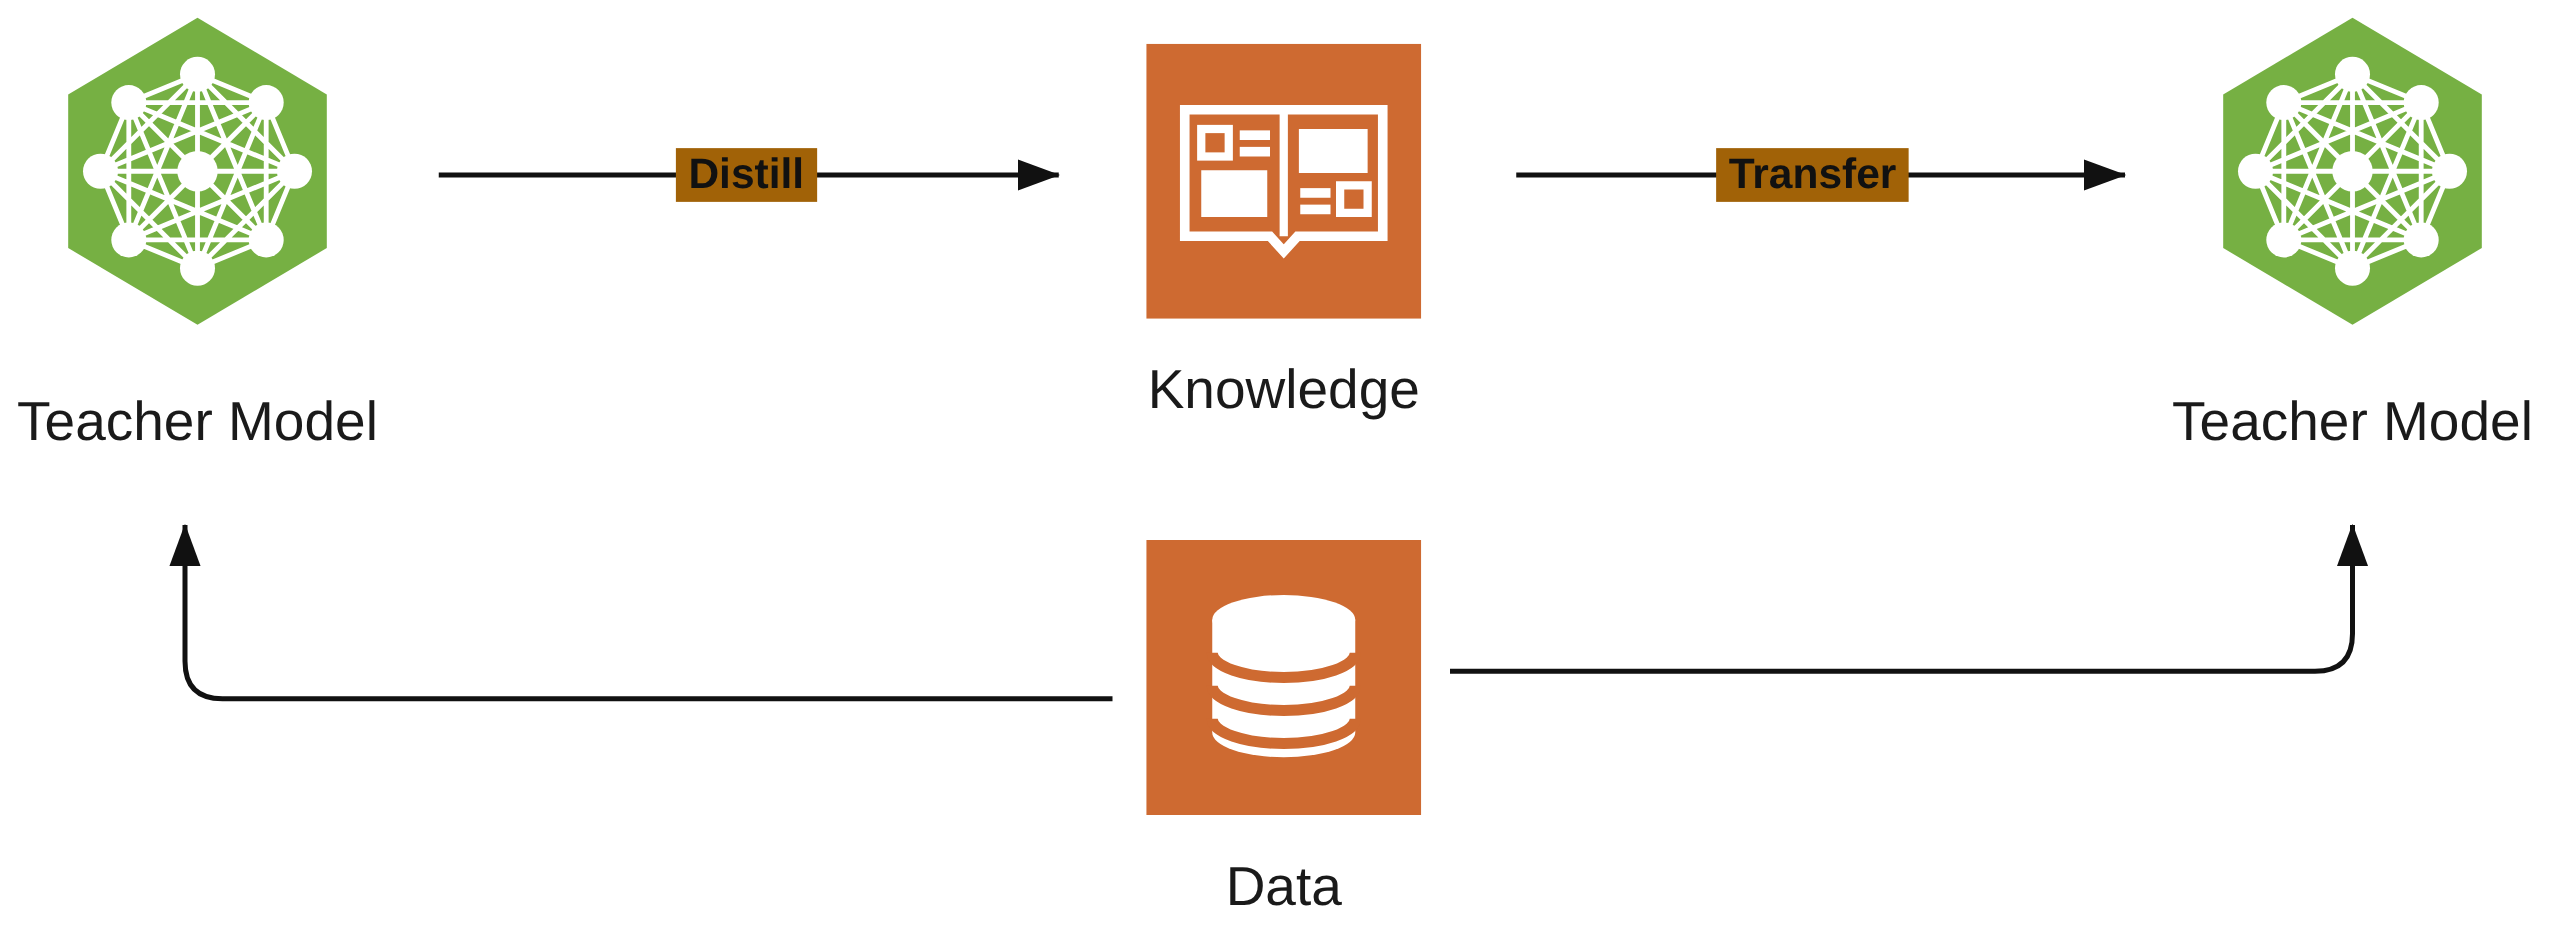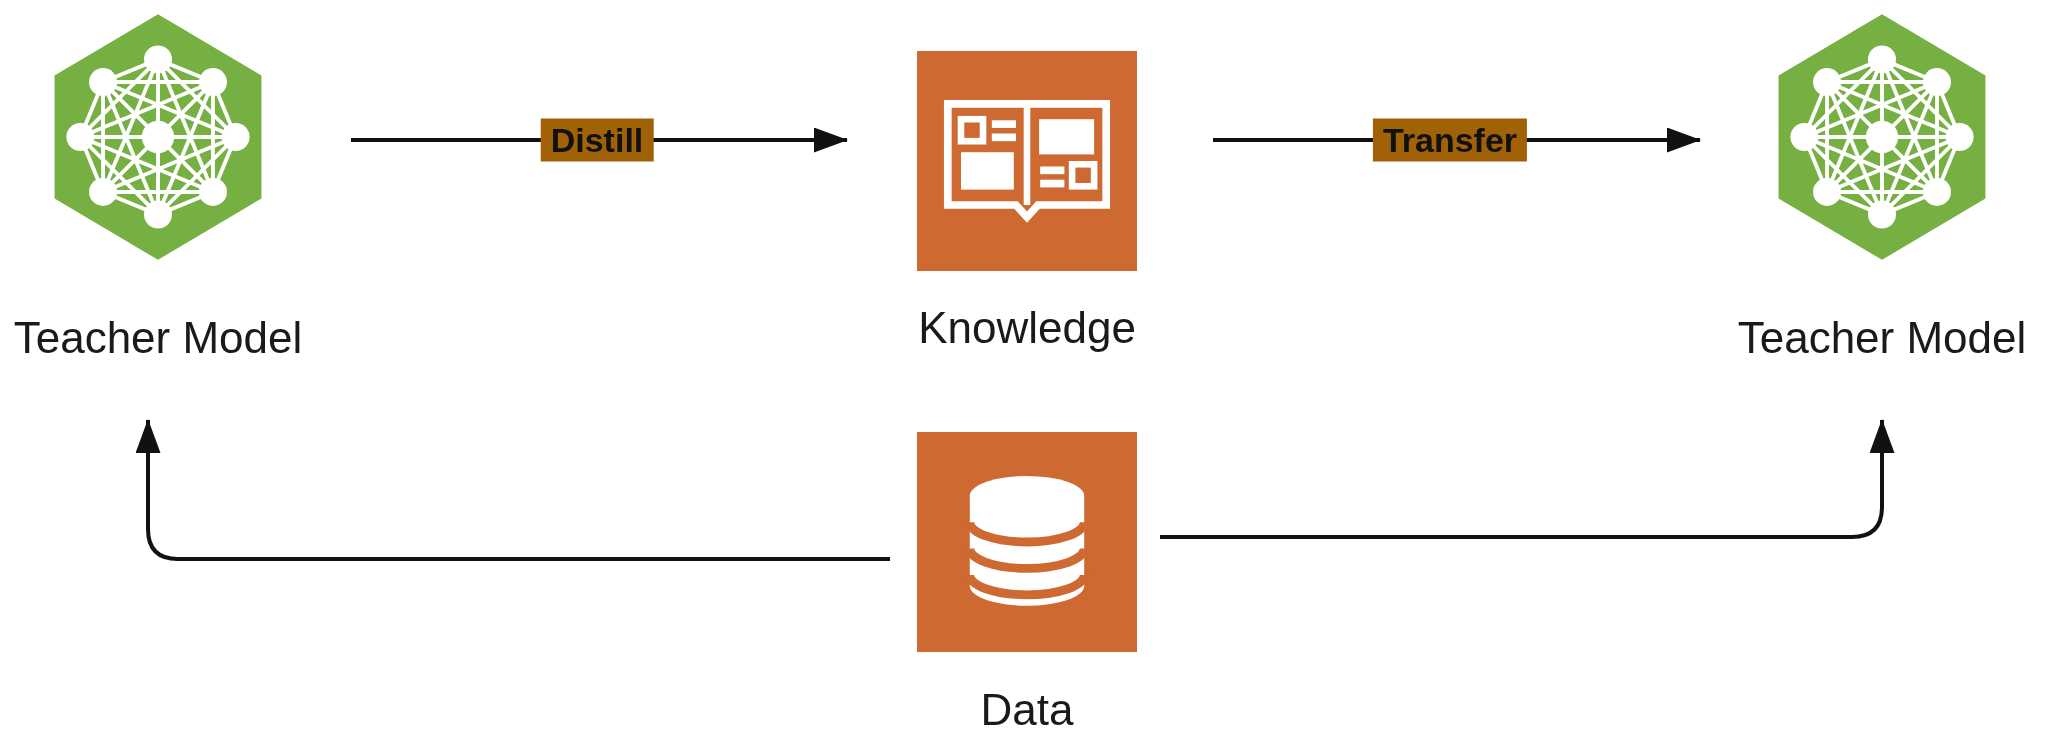--- a/index.html
+++ b/index.html
@@ -91,21 +91,21 @@
         <circle class="net-node" cx="50" cy="94" r="6.5"></circle>
         <circle class="net-node" cx="24.5" cy="83.5" r="6.5"></circle>
         <circle class="net-node" cx="14" cy="58" r="6.5"></circle>
         <circle class="net-node" cx="24.5" cy="32.5" r="6.5"></circle>
         <circle class="net-node" cx="50" cy="58" r="7.5"></circle>
       </g>
     </svg>
     <div class="node-label" style="margin-top:52px;text-align:center;">Teacher Model</div>
   </div>
 
-  <div class="node" style="left:917px; top:35px; width:220px;margin-top:16px;">
+  <div class="node" style="left:917px; top:35px; width:220px;">
     <svg width="220" height="220" viewBox="0 0 100 100">
       <rect class="sq-fill" x="0" y="0" width="100" height="100"></rect>
       <path class="book-stroke" stroke-width="3.5" d="M14,24 H86 V70 H55 L50,75.5 L45,70 H14 Z"></path>
       <path class="book-stroke" stroke-width="3" d="M50,24 L50,70"></path>
 
       <rect class="book-stroke" stroke-width="3" x="20" y="31" width="10" height="10"></rect>
       <rect class="white-fill" x="34" y="31.5" width="11" height="3.5"></rect>
       <rect class="white-fill" x="34" y="37.5" width="11" height="3.5"></rect>
       <rect class="white-fill" x="20" y="46" width="24" height="17"></rect>
 

